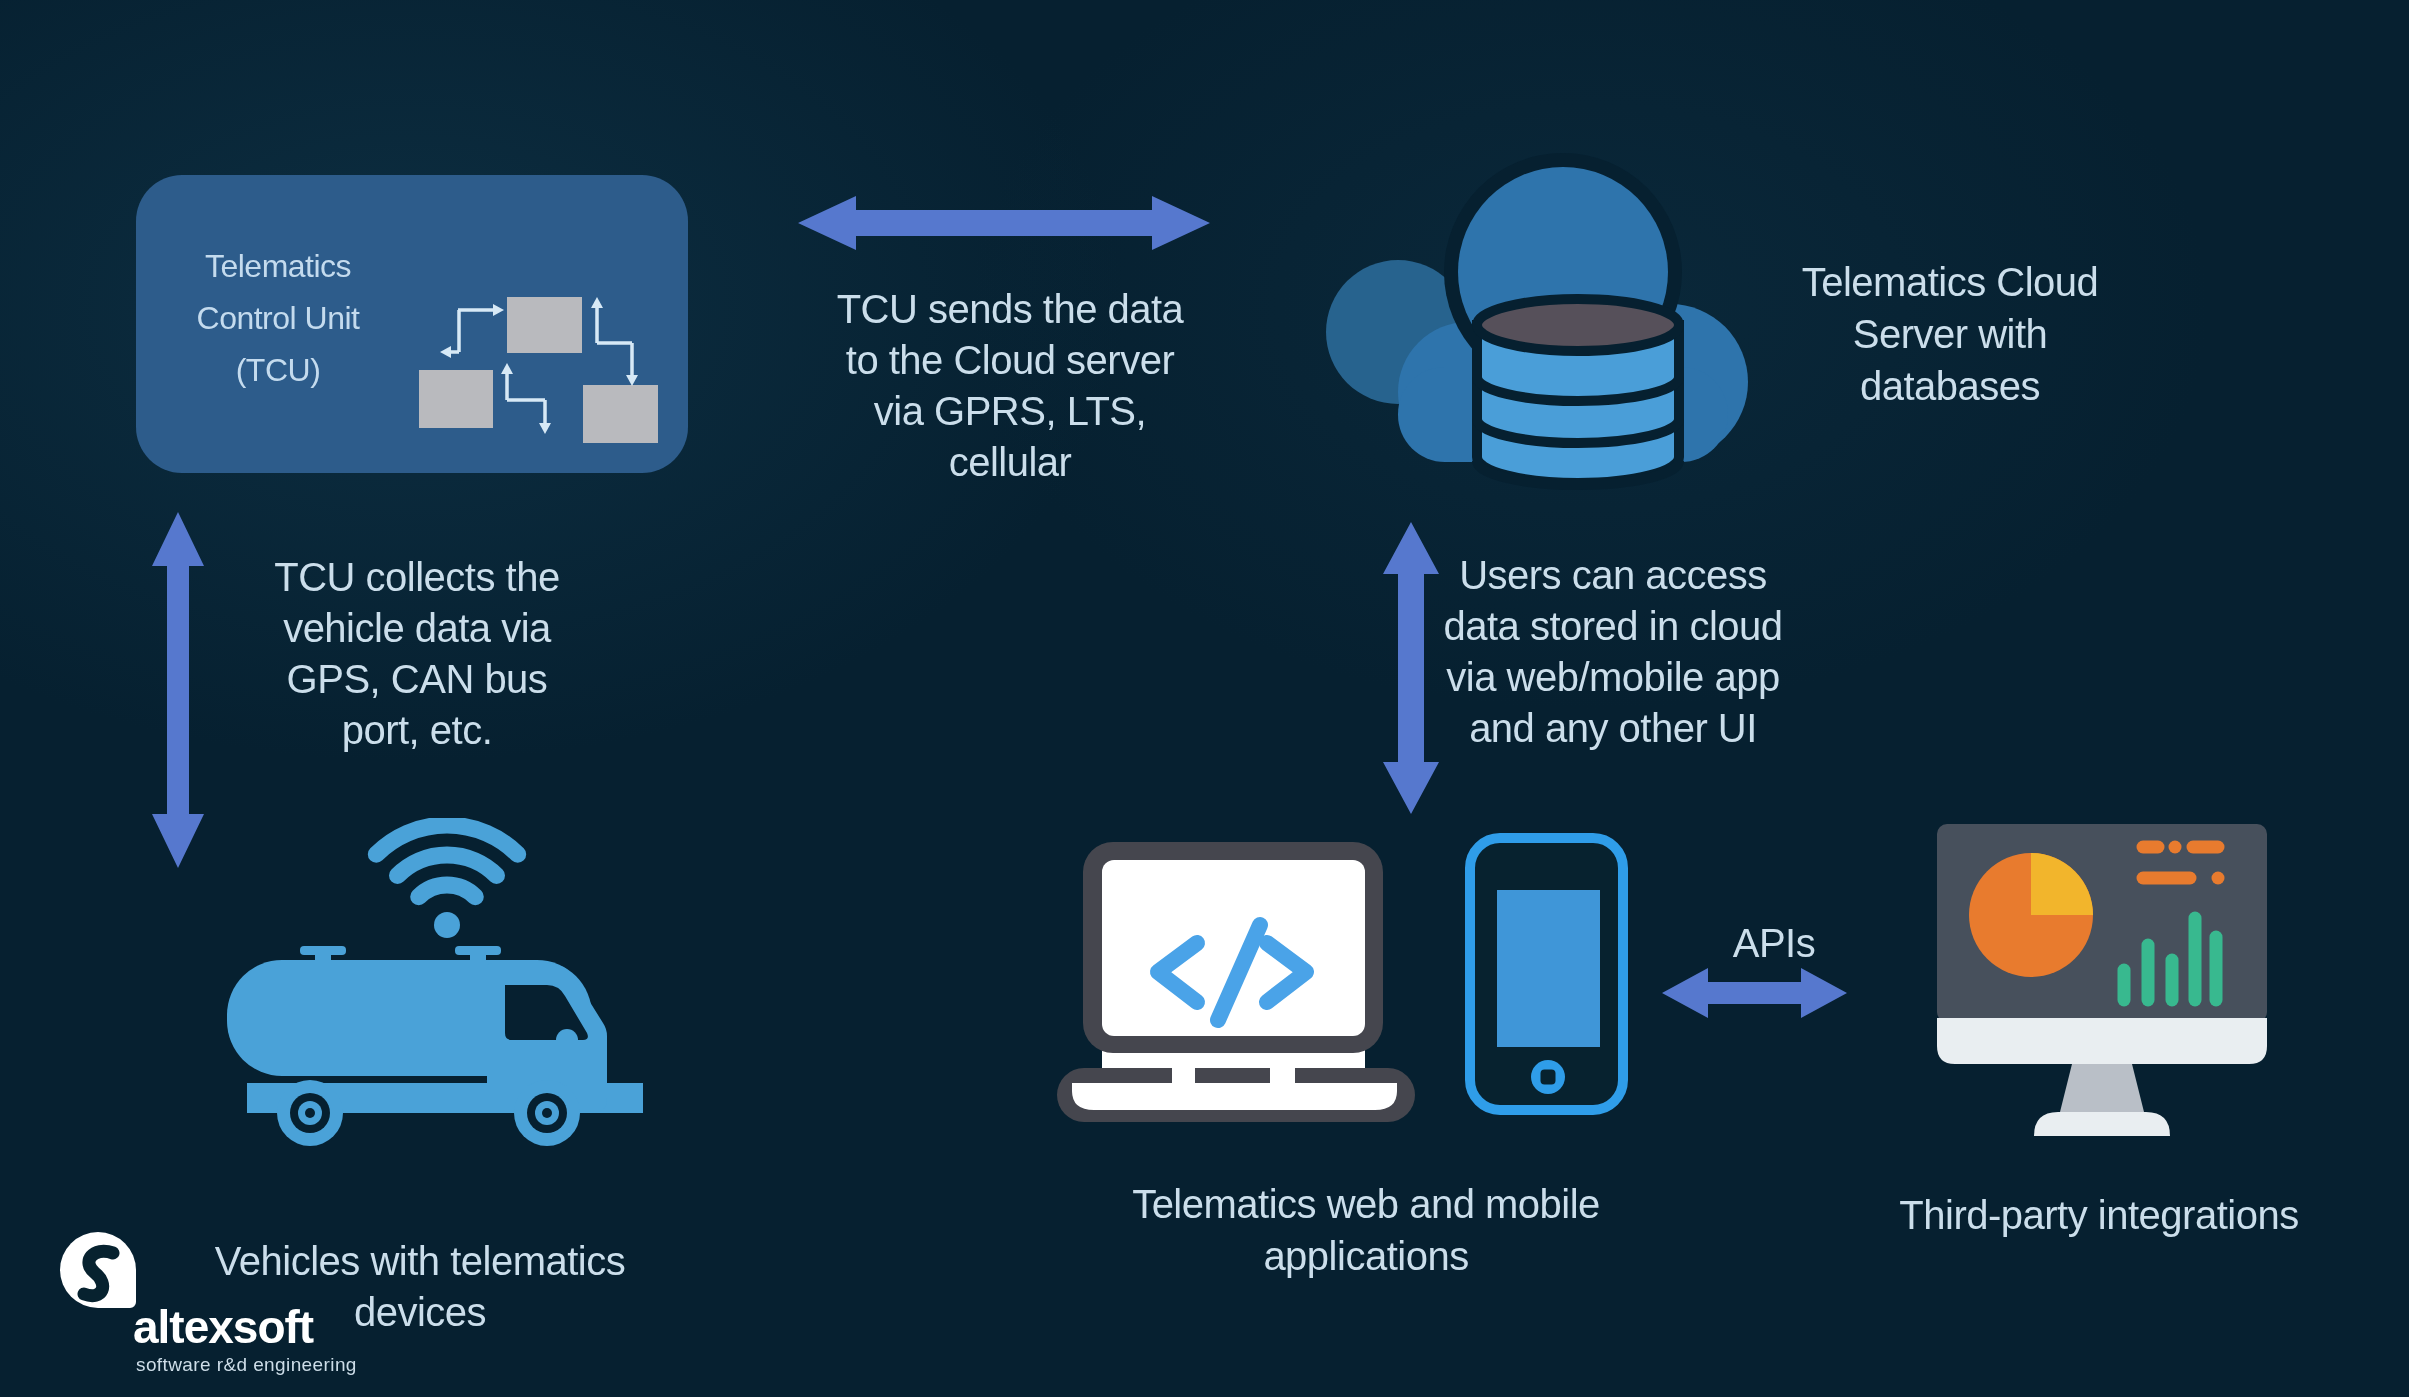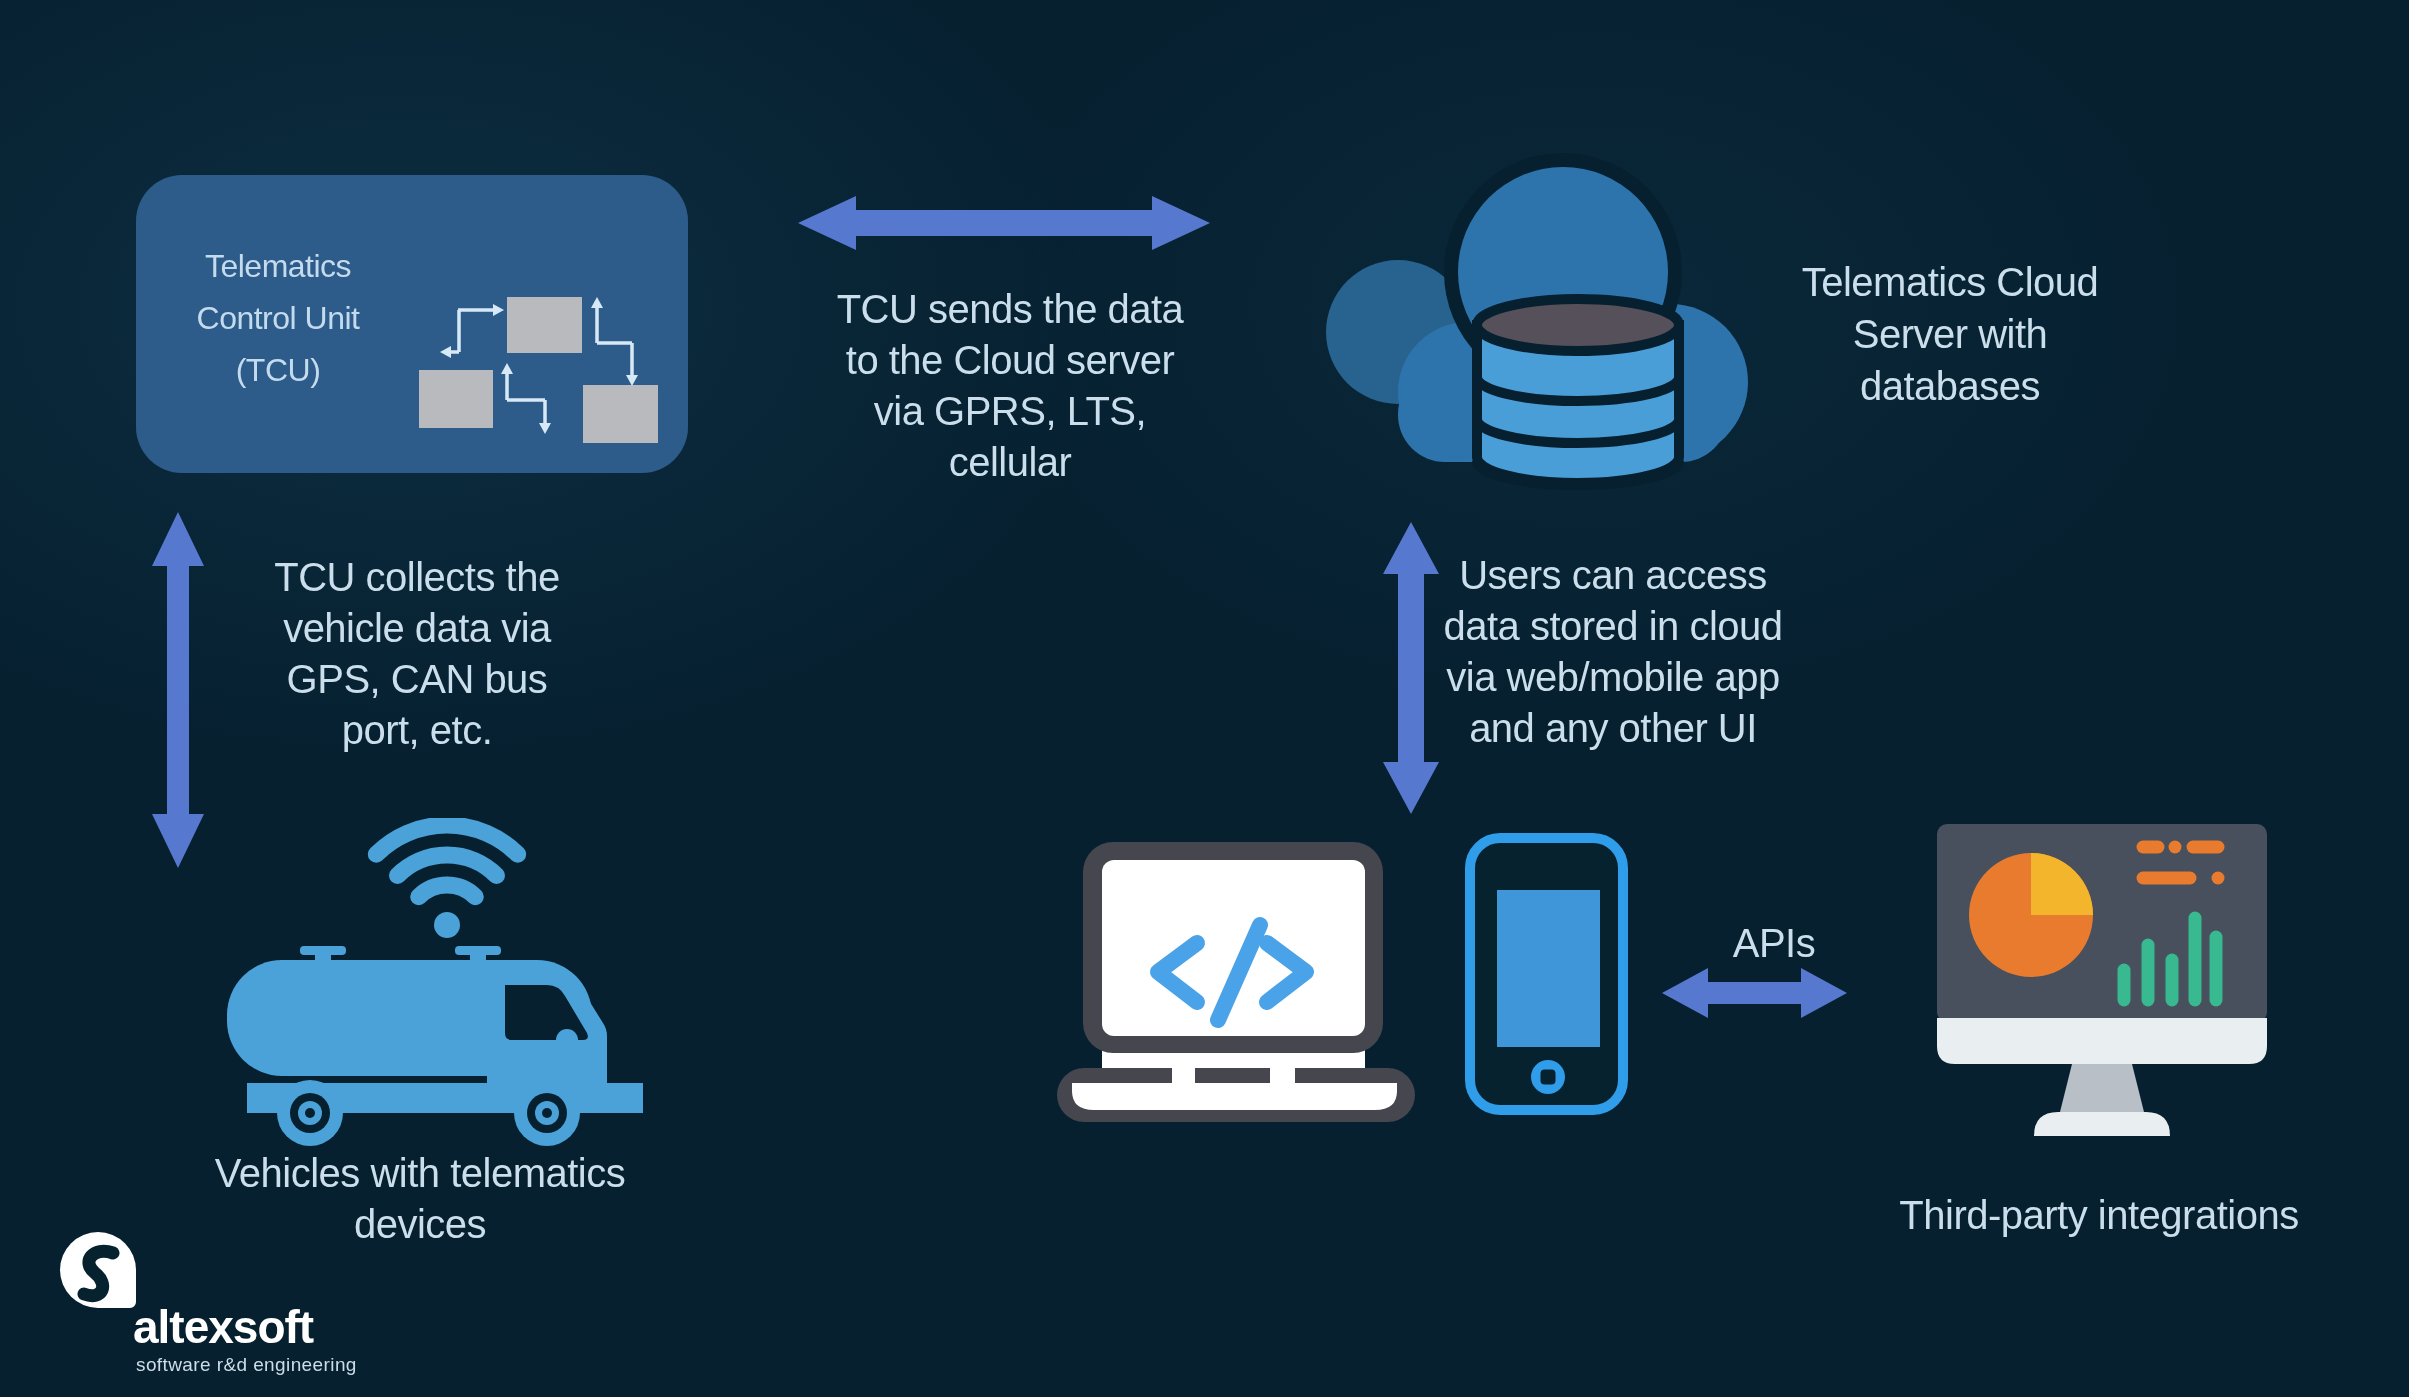--- a/index.html
+++ b/index.html
@@ -21,21 +21,21 @@
   }
   #tcu-box{
     left:136px;top:175px;width:552px;height:298px;border-radius:46px;
     background:var(--panel);
   }
   #tcu-label{left:120px;top:240px;width:316px;font-size:32px;line-height:52px;color:#c4dbee;}
   .body-label{font-size:40px;line-height:51px;}
   #link-top-label{left:770px;top:284px;width:480px;}
   #cloud-label{left:1690px;top:256px;width:520px;line-height:52px;}
   #link-left-label{left:177px;top:552px;width:480px;}
-  #vehicles-label{left:180px;top:1148px;width:480px;}
+  #vehicles-label{left:180px;top:1236px;width:480px;}
   #link-right-label{left:1373px;top:550px;width:480px;}
   #apps-label{left:1126px;top:1178px;width:480px;line-height:52px;}
   #apis-label{left:1674px;top:918px;width:200px;}
   #integrations-label{left:1859px;top:1190px;width:480px;}
   #logo-mark{
     left:60px;top:1232px;width:76px;height:76px;background:var(--white);
     border-radius:38px 38px 6px 38px;
   }
   #brand-name{left:133px;top:1300px;font-size:46px;font-weight:bold;color:var(--white);letter-spacing:-1px;}
   #brand-tagline{left:136px;top:1354px;font-size:19px;letter-spacing:0.4px;color:#cddde8;}
@@ -162,20 +162,22 @@
       <line x1="215" y1="90" x2="173" y2="185"></line>
     </g>
   </svg>
 
   <svg class="abs" style="left:1462px;top:830px;" width="170" height="290" viewBox="0 0 170 290">
     <rect x="8" y="8" width="153" height="272" rx="30" fill="#07222f" stroke="var(--bright-blue)" stroke-width="10"></rect>
     <rect x="35" y="60" width="103" height="157" fill="#3F96D8"></rect>
     <circle cx="86" cy="247" r="17" fill="var(--bright-blue)"></circle>
     <rect x="78.5" y="239.5" width="15" height="15" rx="4" fill="#07222f"></rect>
   </svg>
+  <div id="apps-label" class="abs txt center body-label">Telematics web and mobile
+applications</div>
 
   <div id="apis-label" class="abs txt center body-label">APIs</div>
   <svg class="abs" style="left:1662px;top:968px;" width="185" height="50" viewBox="0 0 185 50">
     <polygon fill="var(--arrow)" points="0,25 46,0 46,14 139,14 139,0 185,25 139,50 139,36 46,36 46,50"></polygon>
   </svg>
 
   <svg class="abs" style="left:1930px;top:818px;" width="345" height="322" viewBox="0 0 345 322">
     <rect x="7" y="6" width="330" height="198" rx="10" fill="var(--screen-slate)"></rect>
     <path d="M7,200 H337 V228 Q337,246 319,246 H25 Q7,246 7,228 Z" fill="#E9EEF1"></path>
     <polygon points="142,246 202,246 214,294 130,294" fill="var(--stand-gray)"></polygon>

